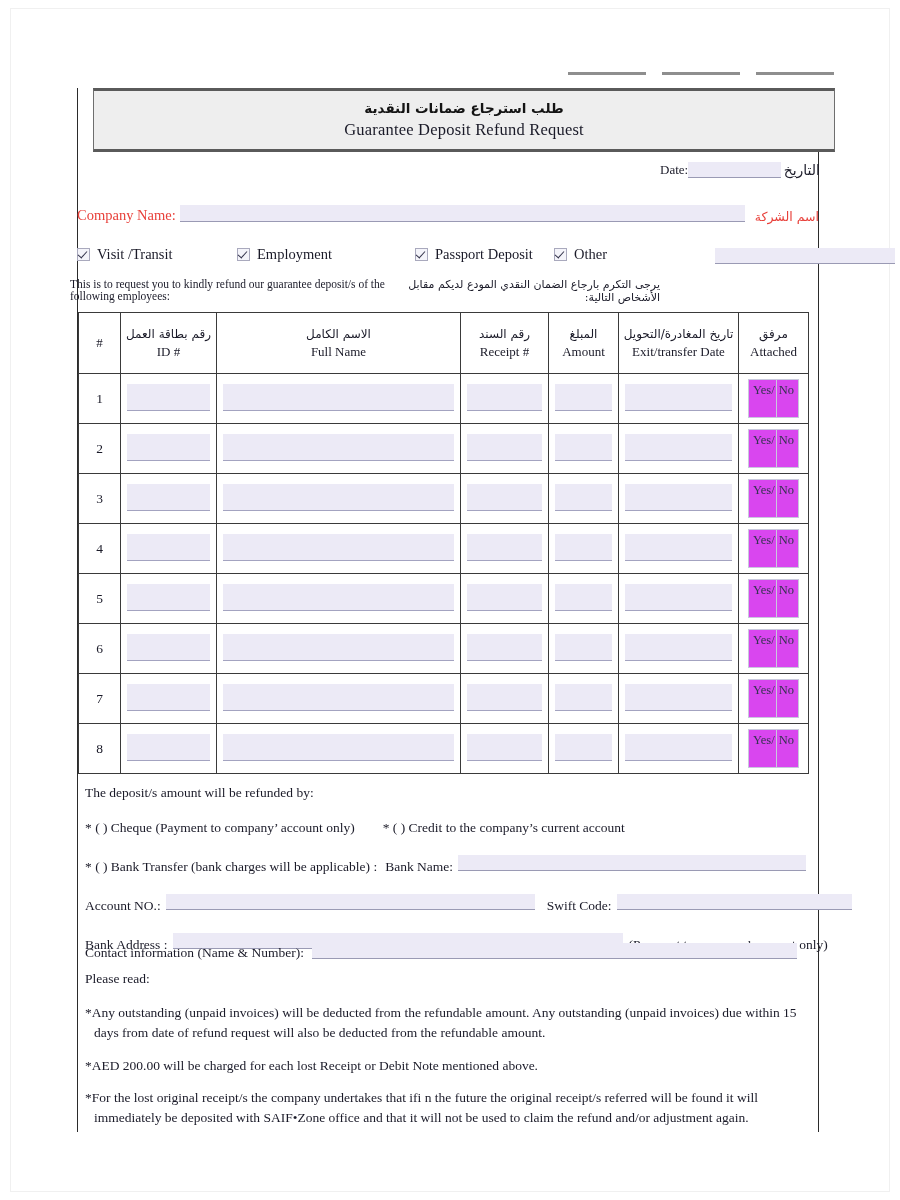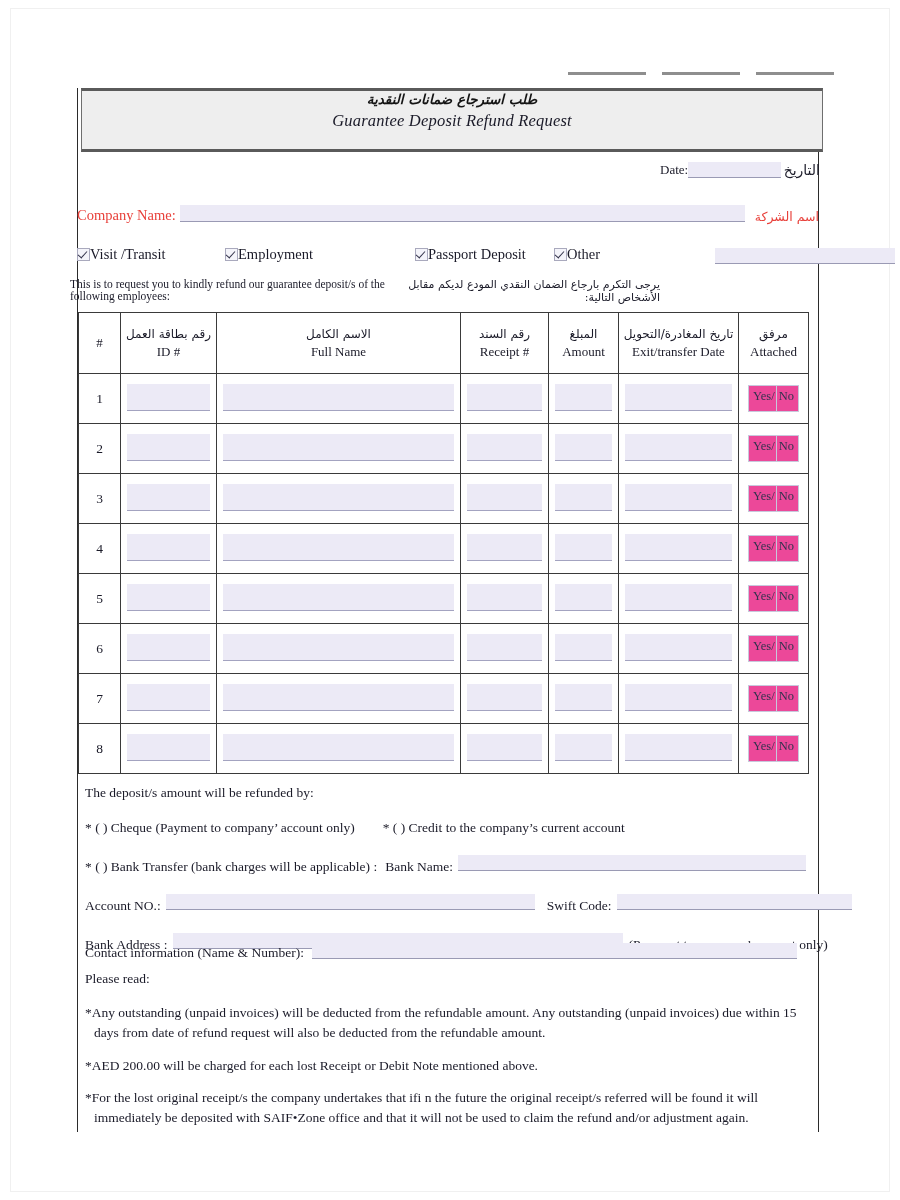--- a/index.html
+++ b/index.html
@@ -63,33 +63,33 @@
     left: 818px;
     top: 88px;
     width: 1px;
     height: 1044px;
     background: #2b2b2b;
   }
 
   
   .title-banner {
     position: absolute;
-    left: 81px;
+    left: 93px;
     top: 88px;
     width: 742px;
     height: 64px;
     box-sizing: border-box;
     background: #eeeeee;
     border: 1px solid #6e6e6e;
     border-top: 3px solid #5a5a5a;
     border-bottom: 3px solid #5a5a5a;
     display: flex;
     flex-direction: column;
     align-items: center;
-    font-style: italic;
+    justify-content: center;
   }
   .title-ar {
     font-family: "DejaVu Sans", sans-serif;
     font-size: 13.5px;
     font-weight: bold;
     direction: rtl;
     line-height: 1.3;
     color: #141414;
   }
   .title-en {
@@ -154,20 +154,21 @@
     left: 77px;
     top: 246px;
     width: 742px;
     height: 22px;
     font-size: 14.5px;
   }
   .cb-item {
     position: absolute;
     display: flex;
     align-items: center;
+    gap: 7px;
     top: 0;
   }
   .cbox {
     width: 11px;
     height: 11px;
     border: 1px solid #a9a9bd;
     background: #f4f4fa;
     position: relative;
     flex: none;
   }
@@ -251,24 +252,24 @@
     height: 26px;
     background: #eceaf6;
     border-bottom: 1px solid #a3a3c0;
   }
   .yesno {
     display: flex;
     justify-content: center;
     align-items: center;
   }
   .yesno .half {
-    background: #ec4899;
+    background: #d946ef;
     border: 1px solid #c8c8dc;
     font-size: 12.5px;
-    padding: 4px 1px 8px 2px;
+    padding: 4px 1px 20px 2px;
     line-height: 1;
     color: #33334f;
   }
   .yesno .half.left { border-right: none; padding-left: 4px; }
   .yesno .half.right { padding-right: 4px; }
 
   
   .refund {
     position: absolute;
     left: 85px;
@@ -344,21 +345,21 @@
     <span class="lbl-en">Company Name:</span>
     <span class="fieldline"></span>
     <span class="lbl-ar">اسم الشركة</span>
   </div>
 
   <div class="checkbox-row">
     <div class="cb-item" style="left:0px;">
       <span class="cbox"></span>
       <span>Visit /Transit</span>
     </div>
-    <div class="cb-item" style="left:148px;text-align:right;">
+    <div class="cb-item" style="left:160px;text-align:right;">
       <span class="cbox"></span>
       <span>Employment</span>
     </div>
     <div class="cb-item" style="left:338px;">
       <span class="cbox"></span>
       <span>Passport Deposit</span>
     </div>
     <div class="cb-item" style="left:477px;">
       <span class="cbox"></span>
       <span>Other</span>

